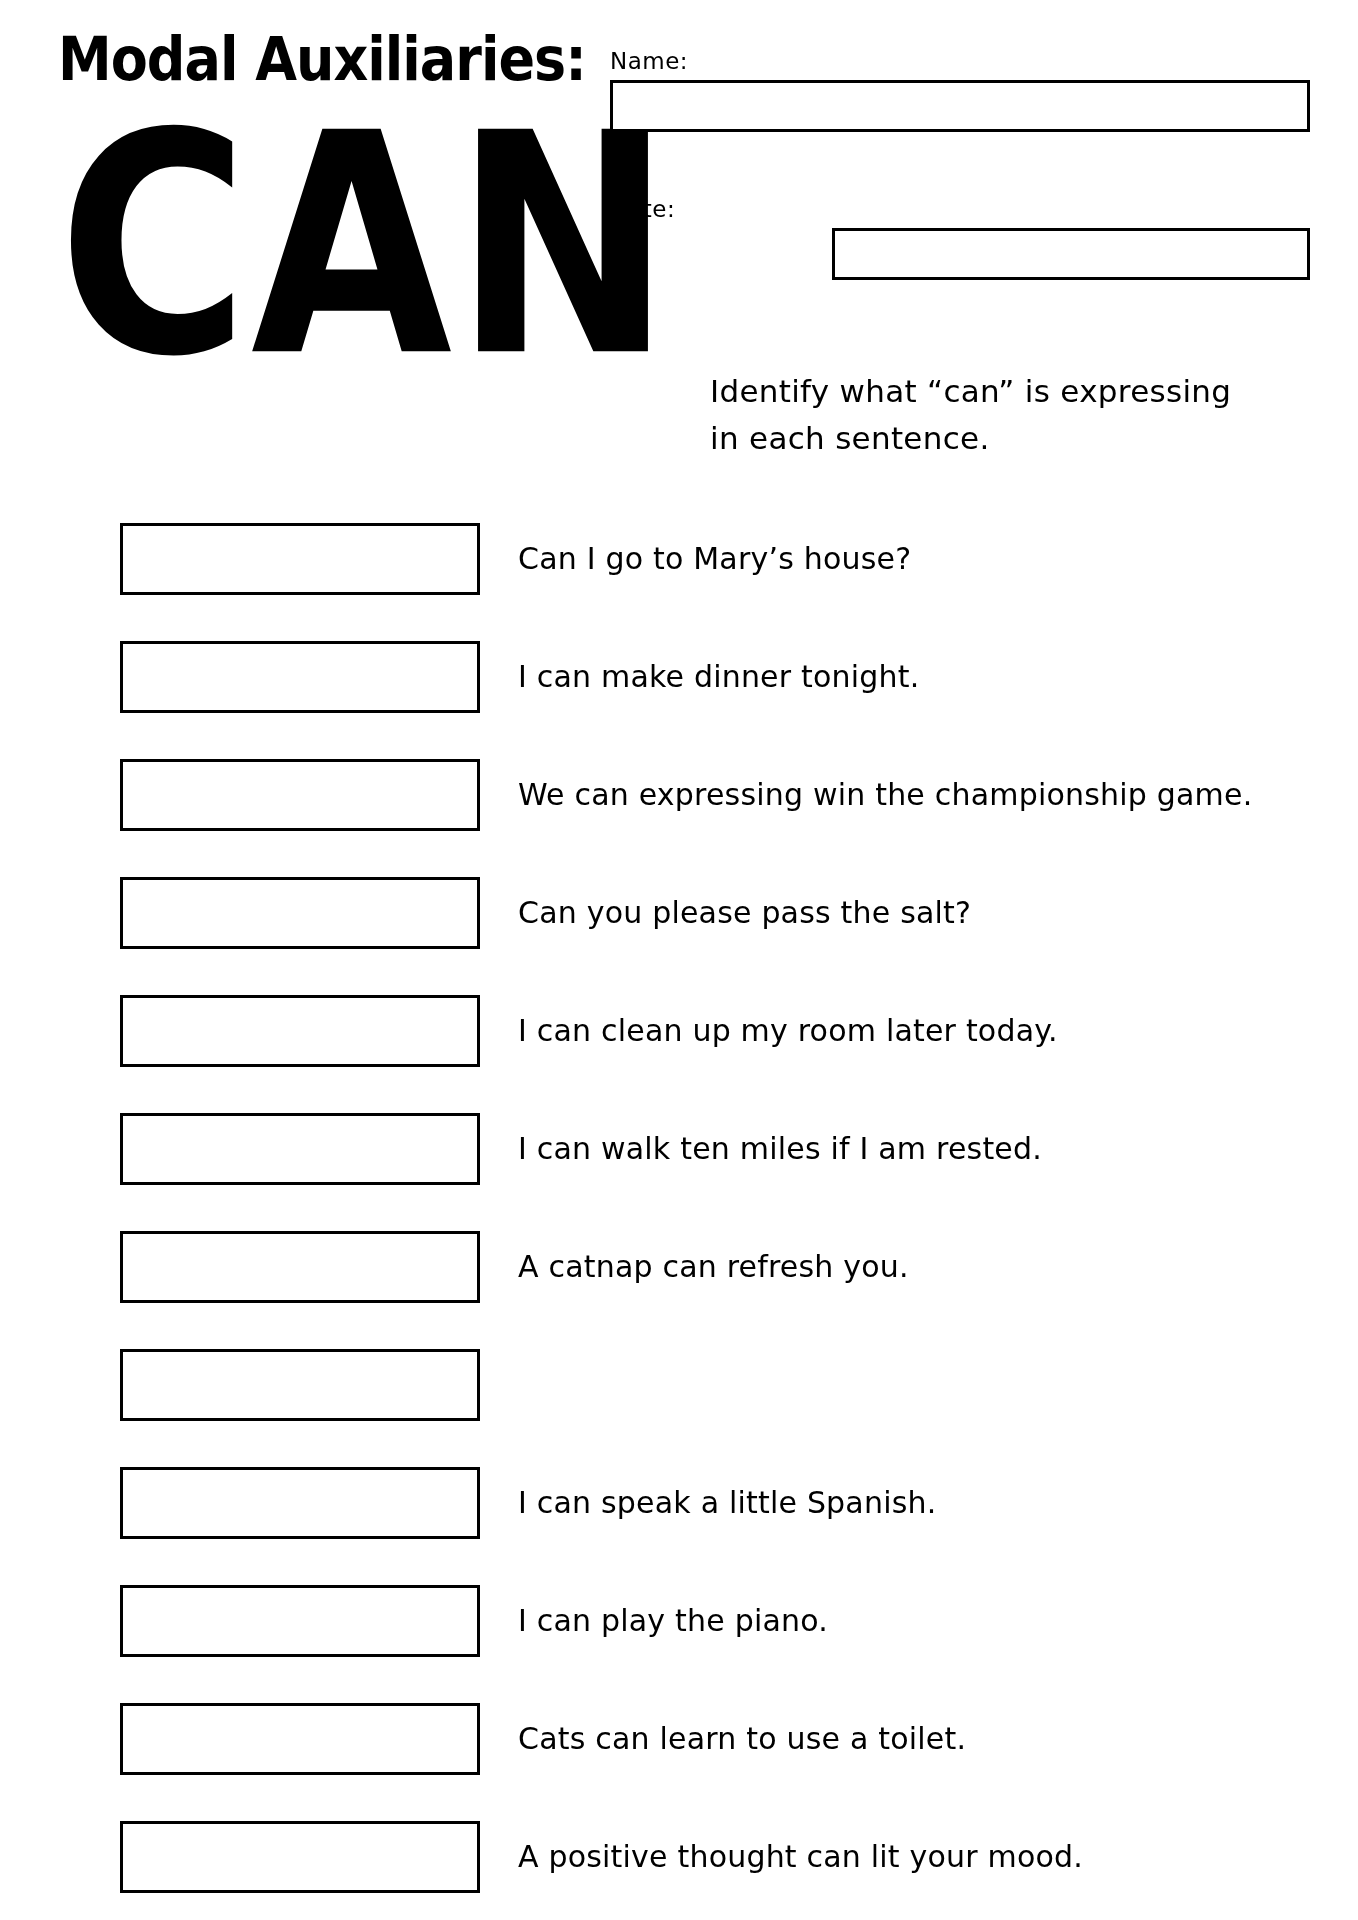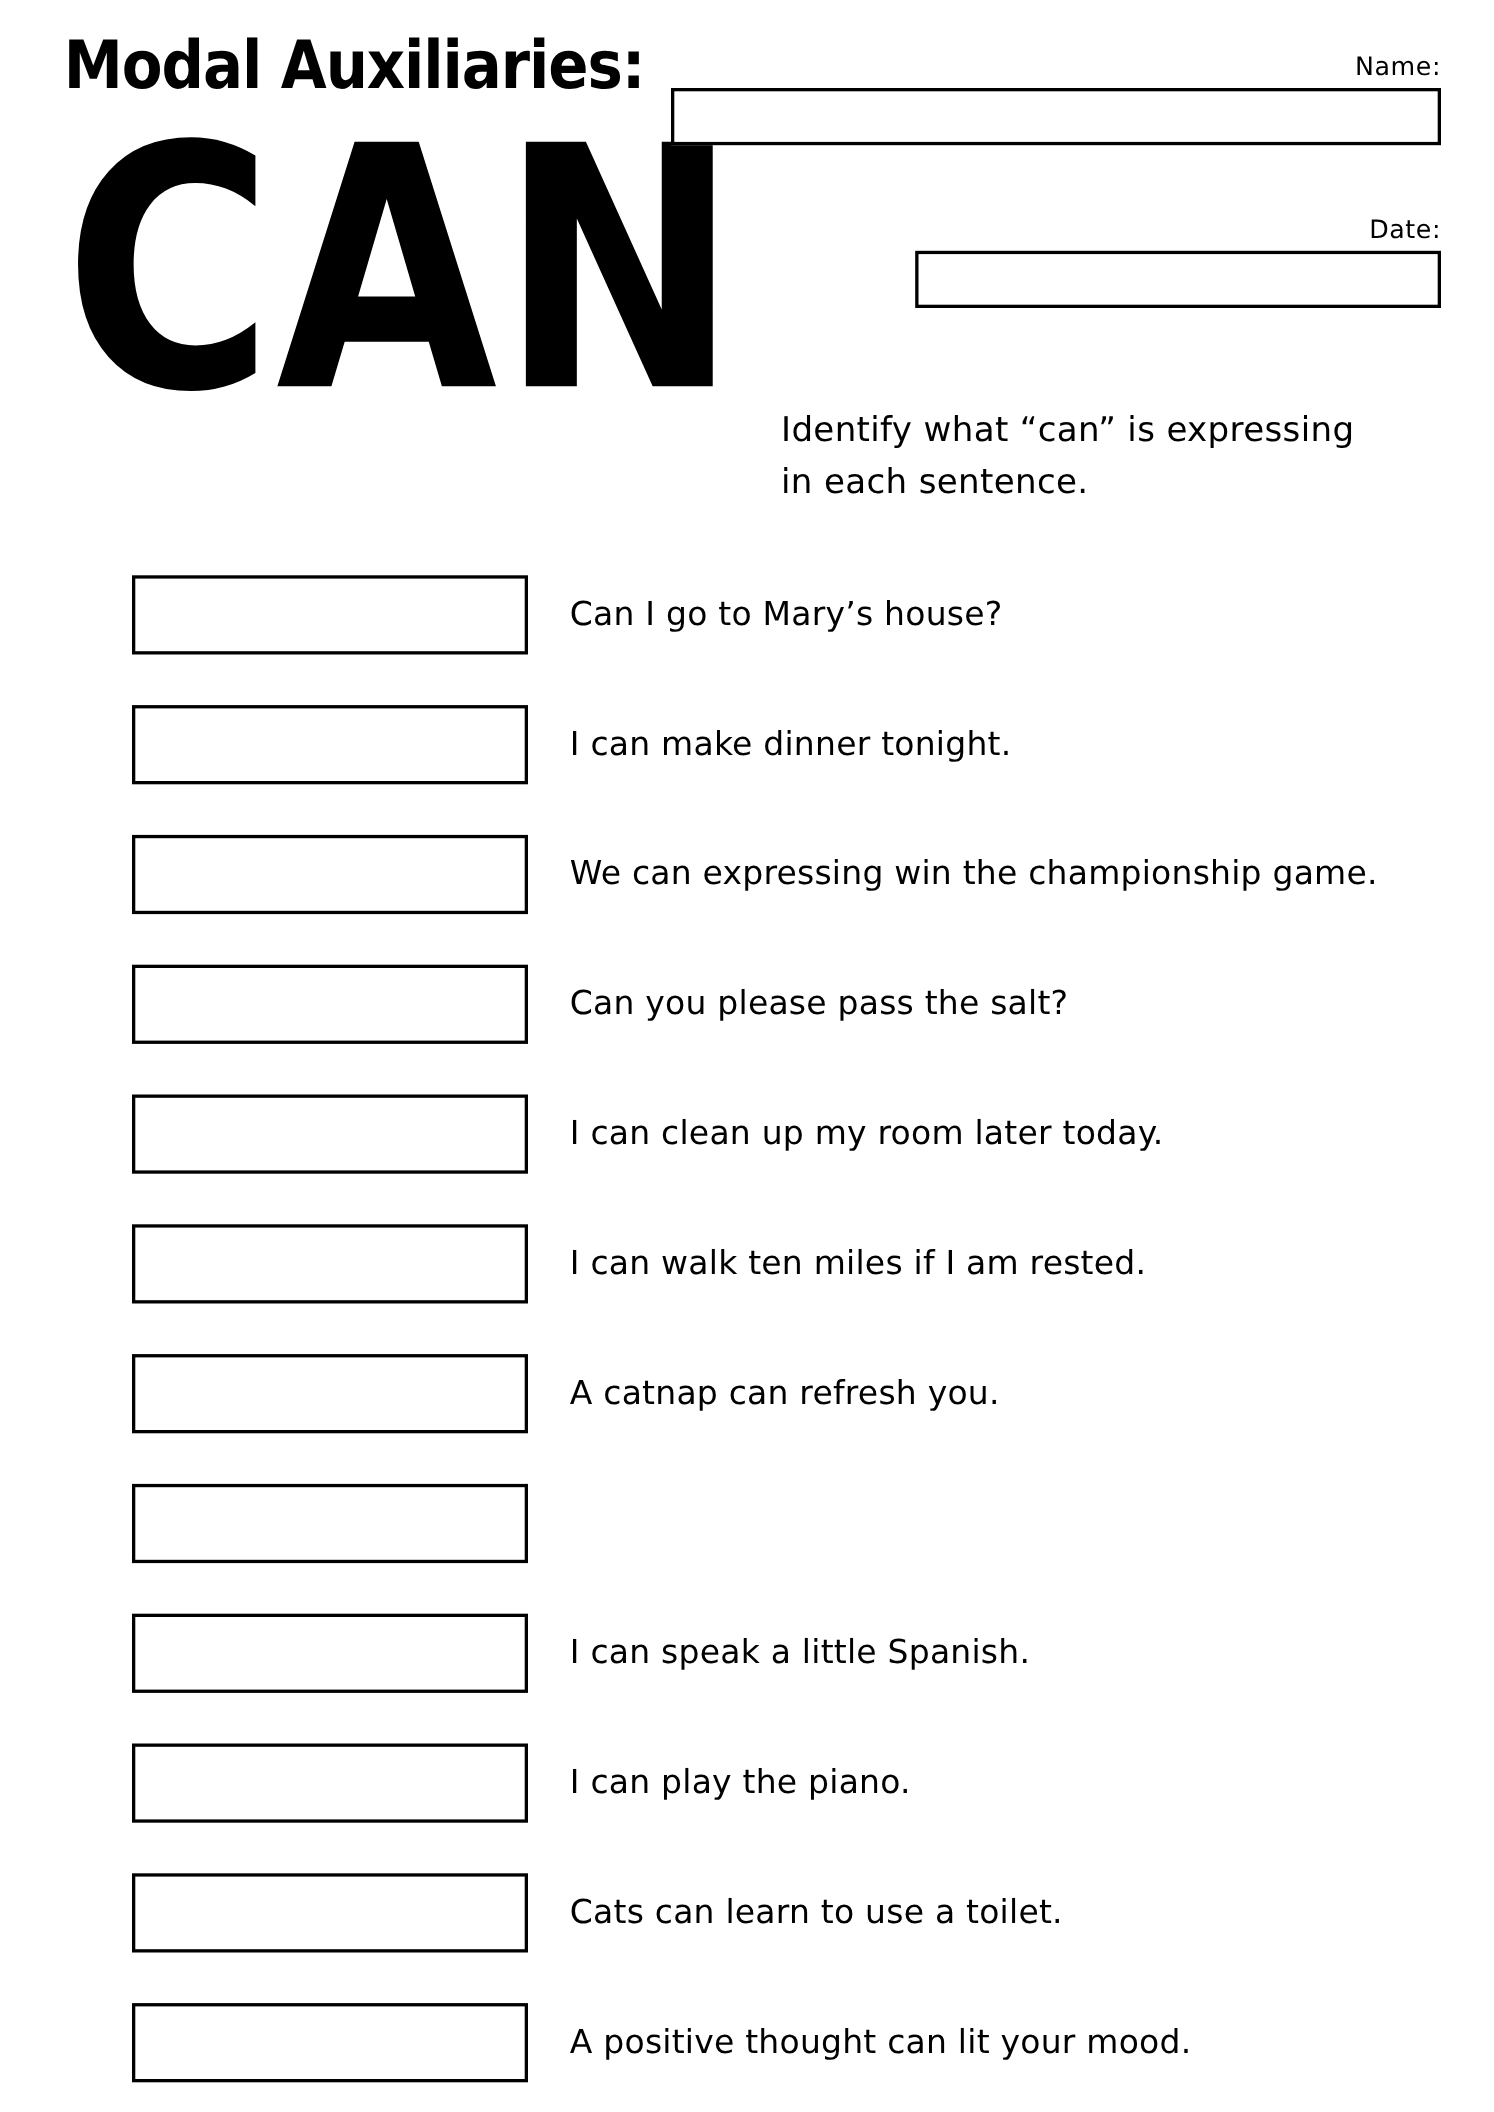--- a/index.html
+++ b/index.html
@@ -59,21 +59,21 @@
   }
 
   
   .meta {
     position: absolute;
     right: 48px;
     top: 48px;
     width: 700px;
   }
   .meta-label {
-    text-align: right;
+    text-align: left;
     font-size: 23px;
     letter-spacing: 0.5px;
     margin-bottom: 6px;
   }
   .meta-box {
     border: 3px solid #000;
     background: #fff;
     height: 52px;
     box-sizing: border-box;
   }

